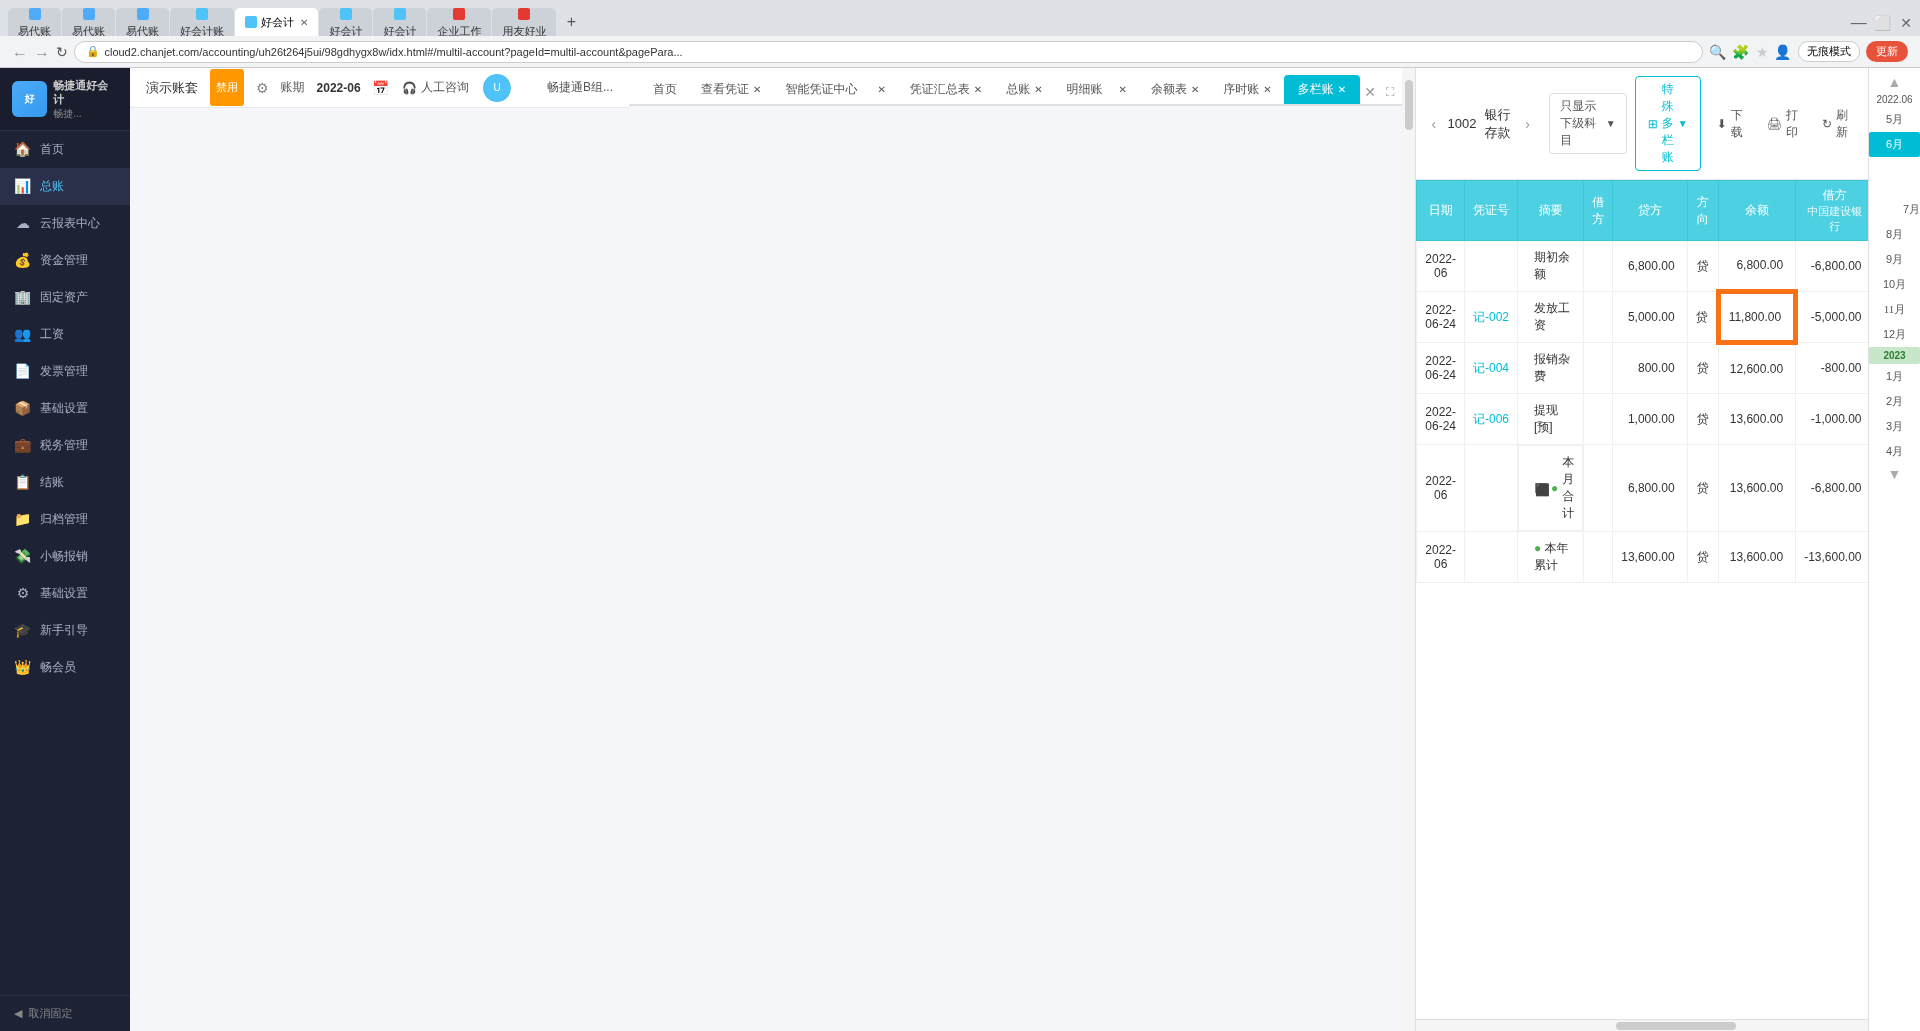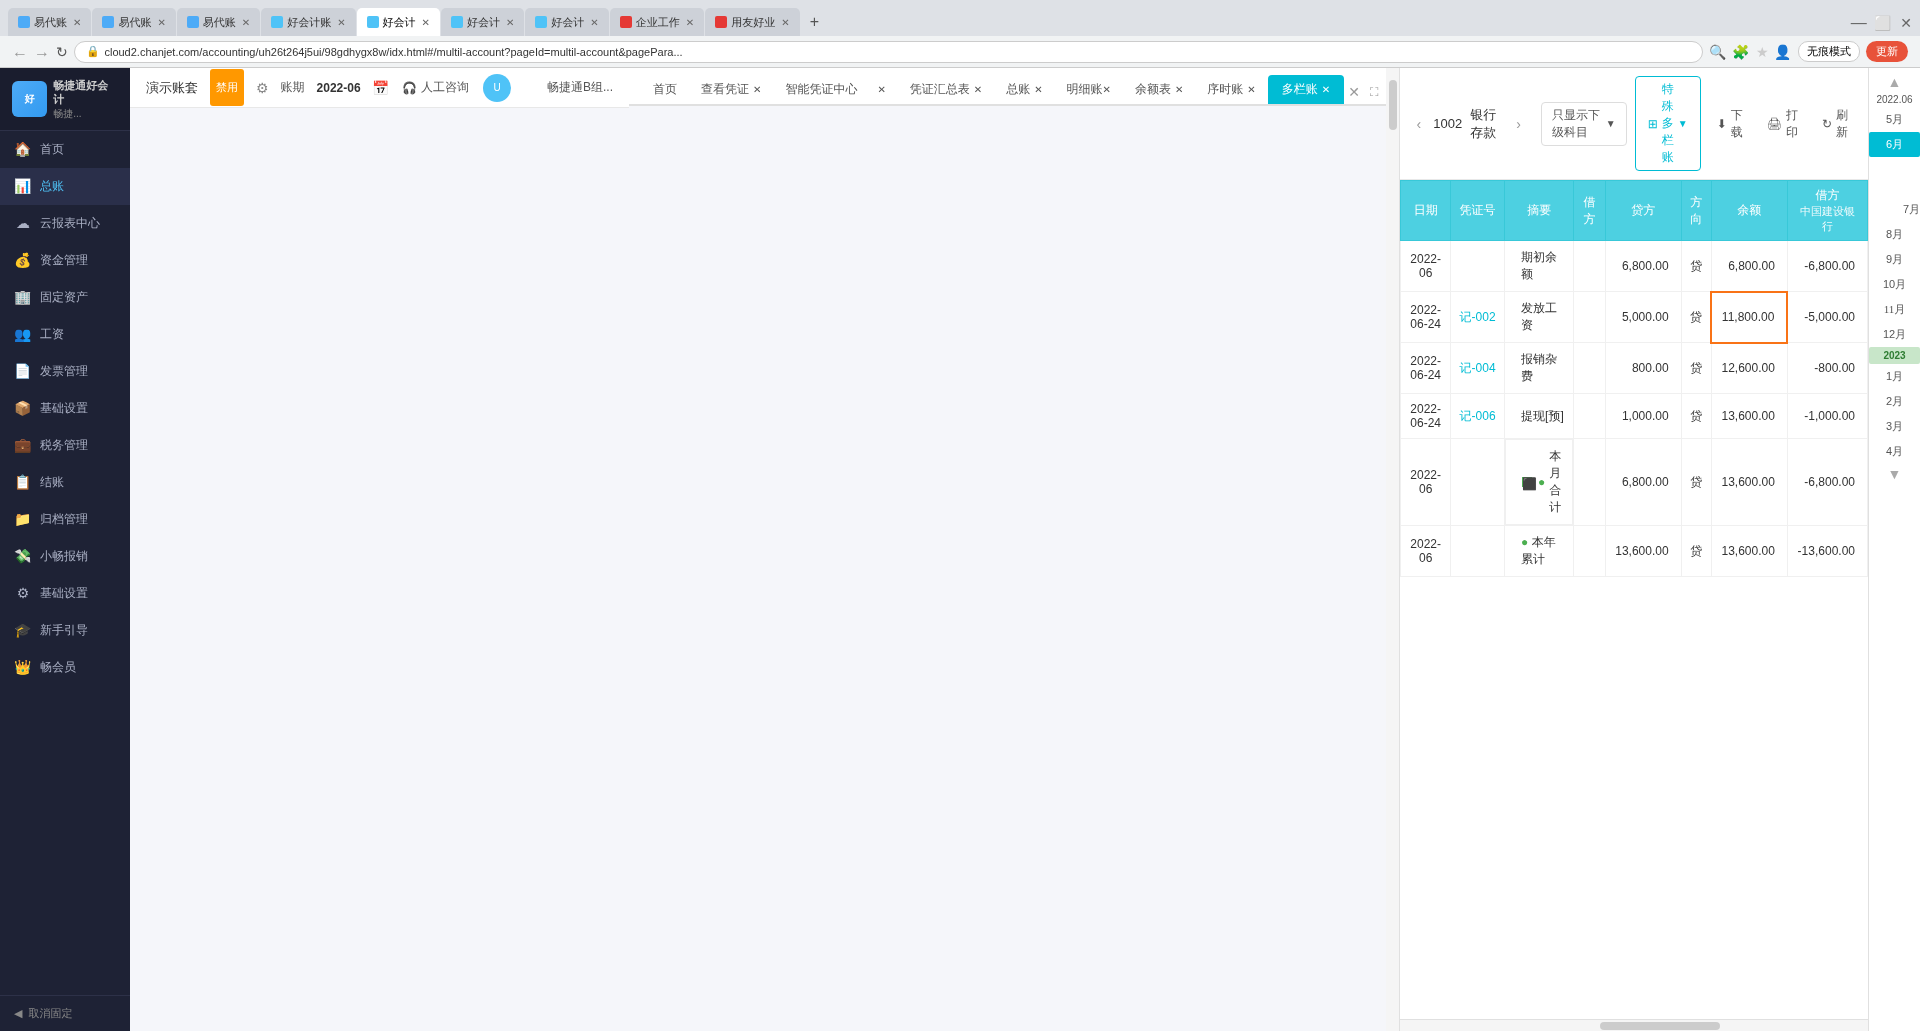--- a/index.html
+++ b/index.html
@@ -1,17 +1,17 @@
 <!DOCTYPE html>
 <html><head>
   <meta charset="utf-8">
   <style>
     * { margin: 0; padding: 0; box-sizing: border-box; }
     body { font-family: 'Microsoft YaHei', Arial, sans-serif; font-size: 12px; background: #f0f2f5; overflow: hidden; width: 1920px; height: 1031px; }
-    .tab { display: flex; align-items: center; height: 28px; padding: 0 10px; border-radius: 6px 6px 0 0; font-size: 12px; gap: 6px; cursor: pointer; max-width: 150px; overflow: hidden; white-space: nowrap; }
+    .tab { display: flex; align-items: center; height: 28px; padding: 0 10px; border-radius: 6px 6px 0 0; font-size: 12px; gap: 6px; cursor: pointer; max-width: 150px; overflow: hidden; white-space: nowrap; flex-direction: column; }
     .tab:not(.active) { background: #cdd1d8; color: #444; }
 
     
     .app { display: flex; height: calc(1031px - 68px); }
 
     
     .sidebar { width: 130px; background: #1e2235; color: #aab0c4; display: flex; flex-direction: column; flex-shrink: 0; }
     .sidebar-header { background: #1a1d2e; padding: 10px 12px; display: flex; align-items: center; gap: 6px; border-bottom: 1px solid #2d3148; }
     .sidebar-logo { width: 36px; height: 36px; background: linear-gradient(135deg, #4dabf7, #339af0); border-radius: 6px; display: flex; align-items: center; justify-content: center; color: white; font-size: 10px; font-weight: bold; }
     .sidebar-brand { font-size: 11px; color: #cdd; line-height: 1.3; }
@@ -219,21 +219,21 @@
         <span style="font-size:10px;">✕</span>
       </div>
       <div style="padding:6px 12px;font-size:12px;color:#555;cursor:pointer;border-radius:4px 4px 0 0;white-space:nowrap;display:flex;align-items:center;gap:4px;">
         <span>凭证汇总表</span>
         <span style="font-size:10px;">✕</span>
       </div>
       <div style="padding:6px 12px;font-size:12px;color:#555;cursor:pointer;border-radius:4px 4px 0 0;white-space:nowrap;display:flex;align-items:center;gap:4px;">
         <span>总账</span>
         <span style="font-size:10px;">✕</span>
       </div>
-      <div style="padding:6px 12px;font-size:12px;color:#555;cursor:pointer;border-radius:4px 4px 0 0;white-space:nowrap;display:flex;align-items:center;gap:0;">
+      <div style="padding:6px 12px;font-size:12px;color:#555;cursor:pointer;border-radius:4px 4px 0 0;white-space:nowrap;display:flex;align-items:center;gap:16px;">
         <span>明细账</span>
         <span style="font-size:10px;">✕</span>
       </div>
       <div style="padding:6px 12px;font-size:12px;color:#555;cursor:pointer;border-radius:4px 4px 0 0;white-space:nowrap;display:flex;align-items:center;gap:4px;">
         <span>余额表</span>
         <span style="font-size:10px;">✕</span>
       </div>
       <div style="padding:6px 12px;font-size:12px;color:#555;cursor:pointer;border-radius:4px 4px 0 0;white-space:nowrap;display:flex;align-items:center;gap:4px;">
         <span>序时账</span>
         <span style="font-size:10px;">✕</span>
@@ -318,21 +318,21 @@
                 <td style="padding:8px;font-size:12px;color:#333;text-align:right;border:1px solid #f0f0f0;padding-right:12px;">-6,800.00</td>
               </tr>
 
               <tr style="border-bottom:1px solid #f0f0f0;">
                 <td style="padding:8px;font-size:12px;color:#333;text-align:center;border:1px solid #f0f0f0;">2022-06-24</td>
                 <td style="padding:8px;font-size:12px;text-align:center;border:1px solid #f0f0f0;"><a style="color:#00bcd4;cursor:pointer;text-decoration:none;">记-002</a></td>
                 <td style="padding:8px;font-size:12px;color:#333;text-align:left;border:1px solid #f0f0f0;padding-left:16px;">发放工资</td>
                 <td style="padding:8px;font-size:12px;color:#333;text-align:right;border:1px solid #f0f0f0;padding-right:12px;"></td>
                 <td style="padding:8px;font-size:12px;color:#333;text-align:right;border:1px solid #f0f0f0;padding-right:12px;">5,000.00</td>
                 <td style="padding:8px;font-size:12px;color:#333;text-align:center;border:1px solid #f0f0f0;">贷</td>
-                <td style="padding:8px;font-size:12px;color:#333;text-align:right;border:2px solid #f97316;padding-right:12px;">11,800.00</td>
+                <td style="padding:8px;font-size:12px;color:#333;text-align:right;border:5px solid #f97316;padding-right:12px;">11,800.00</td>
                 <td style="padding:8px;font-size:12px;color:#333;text-align:right;border:1px solid #f0f0f0;padding-right:12px;">-5,000.00</td>
               </tr>
 
               <tr style="border-bottom:1px solid #f0f0f0;">
                 <td style="padding:8px;font-size:12px;color:#333;text-align:center;border:1px solid #f0f0f0;">2022-06-24</td>
                 <td style="padding:8px;font-size:12px;text-align:center;border:1px solid #f0f0f0;"><a style="color:#00bcd4;cursor:pointer;text-decoration:none;">记-004</a></td>
                 <td style="padding:8px;font-size:12px;color:#333;text-align:left;border:1px solid #f0f0f0;padding-left:16px;">报销杂费</td>
                 <td style="padding:8px;font-size:12px;color:#333;text-align:right;border:1px solid #f0f0f0;padding-right:12px;"></td>
                 <td style="padding:8px;font-size:12px;color:#333;text-align:right;border:1px solid #f0f0f0;padding-right:12px;">800.00</td>
                 <td style="padding:8px;font-size:12px;color:#333;text-align:center;border:1px solid #f0f0f0;">贷</td>

